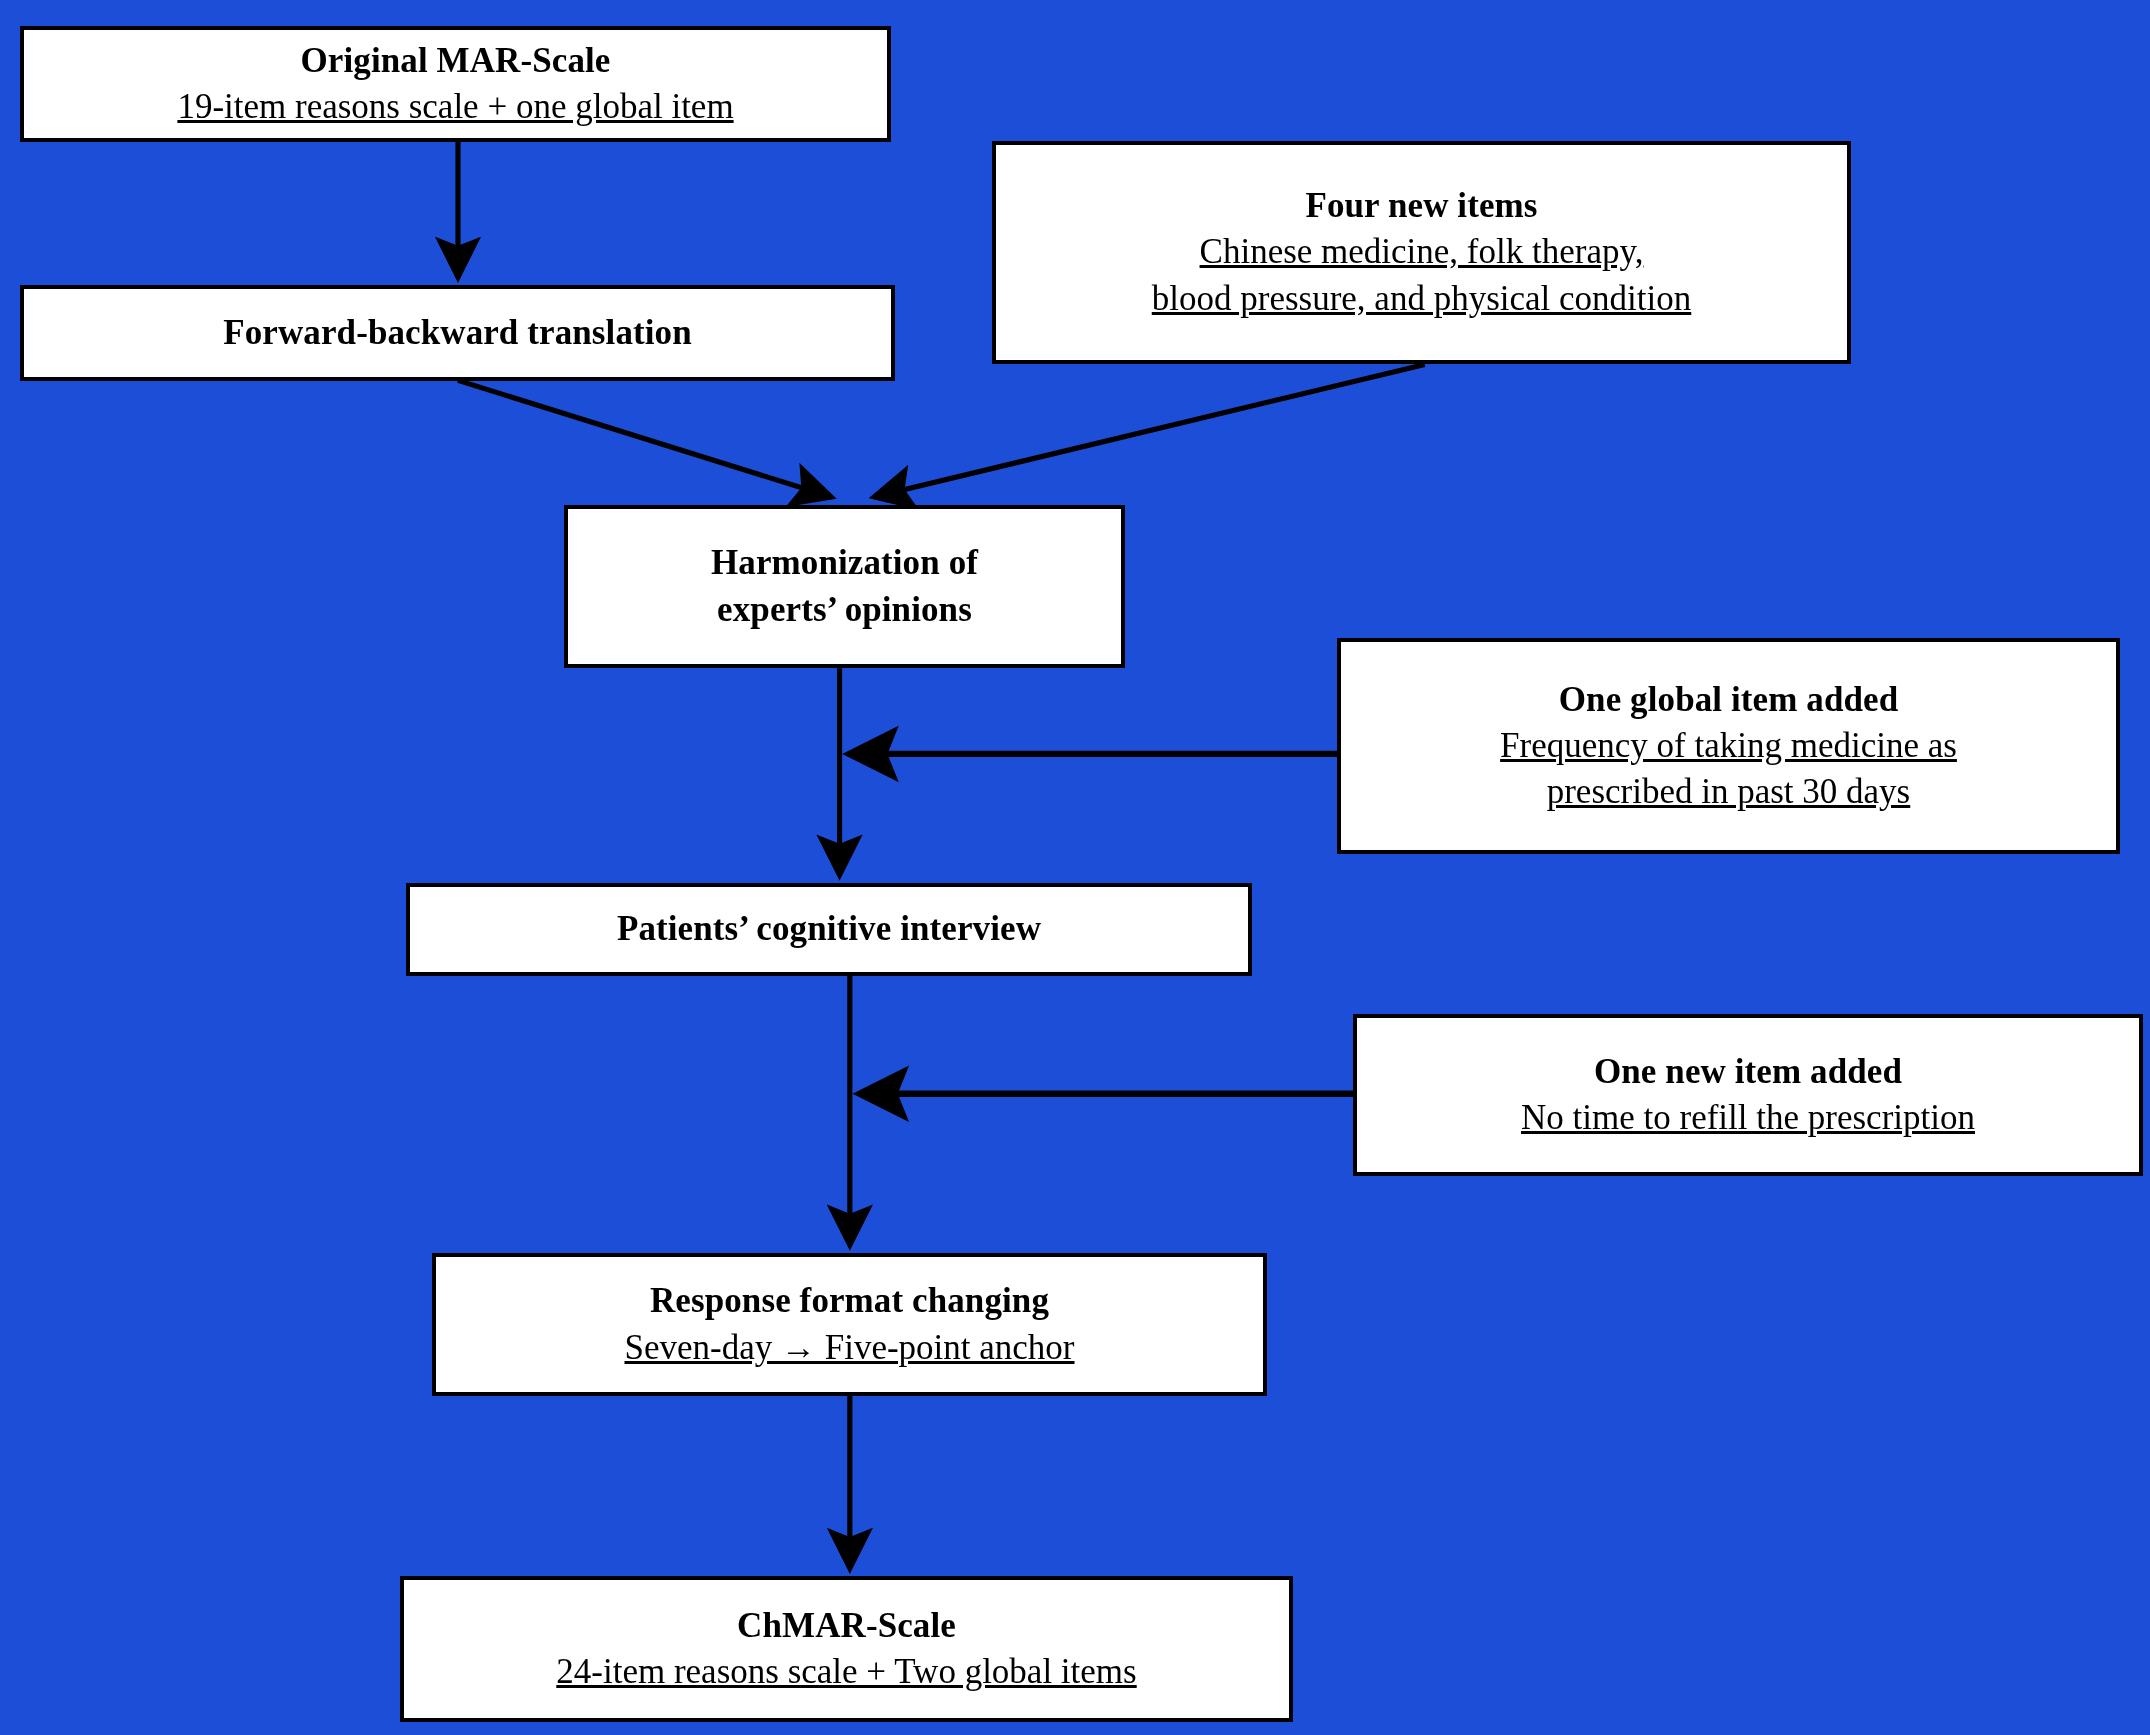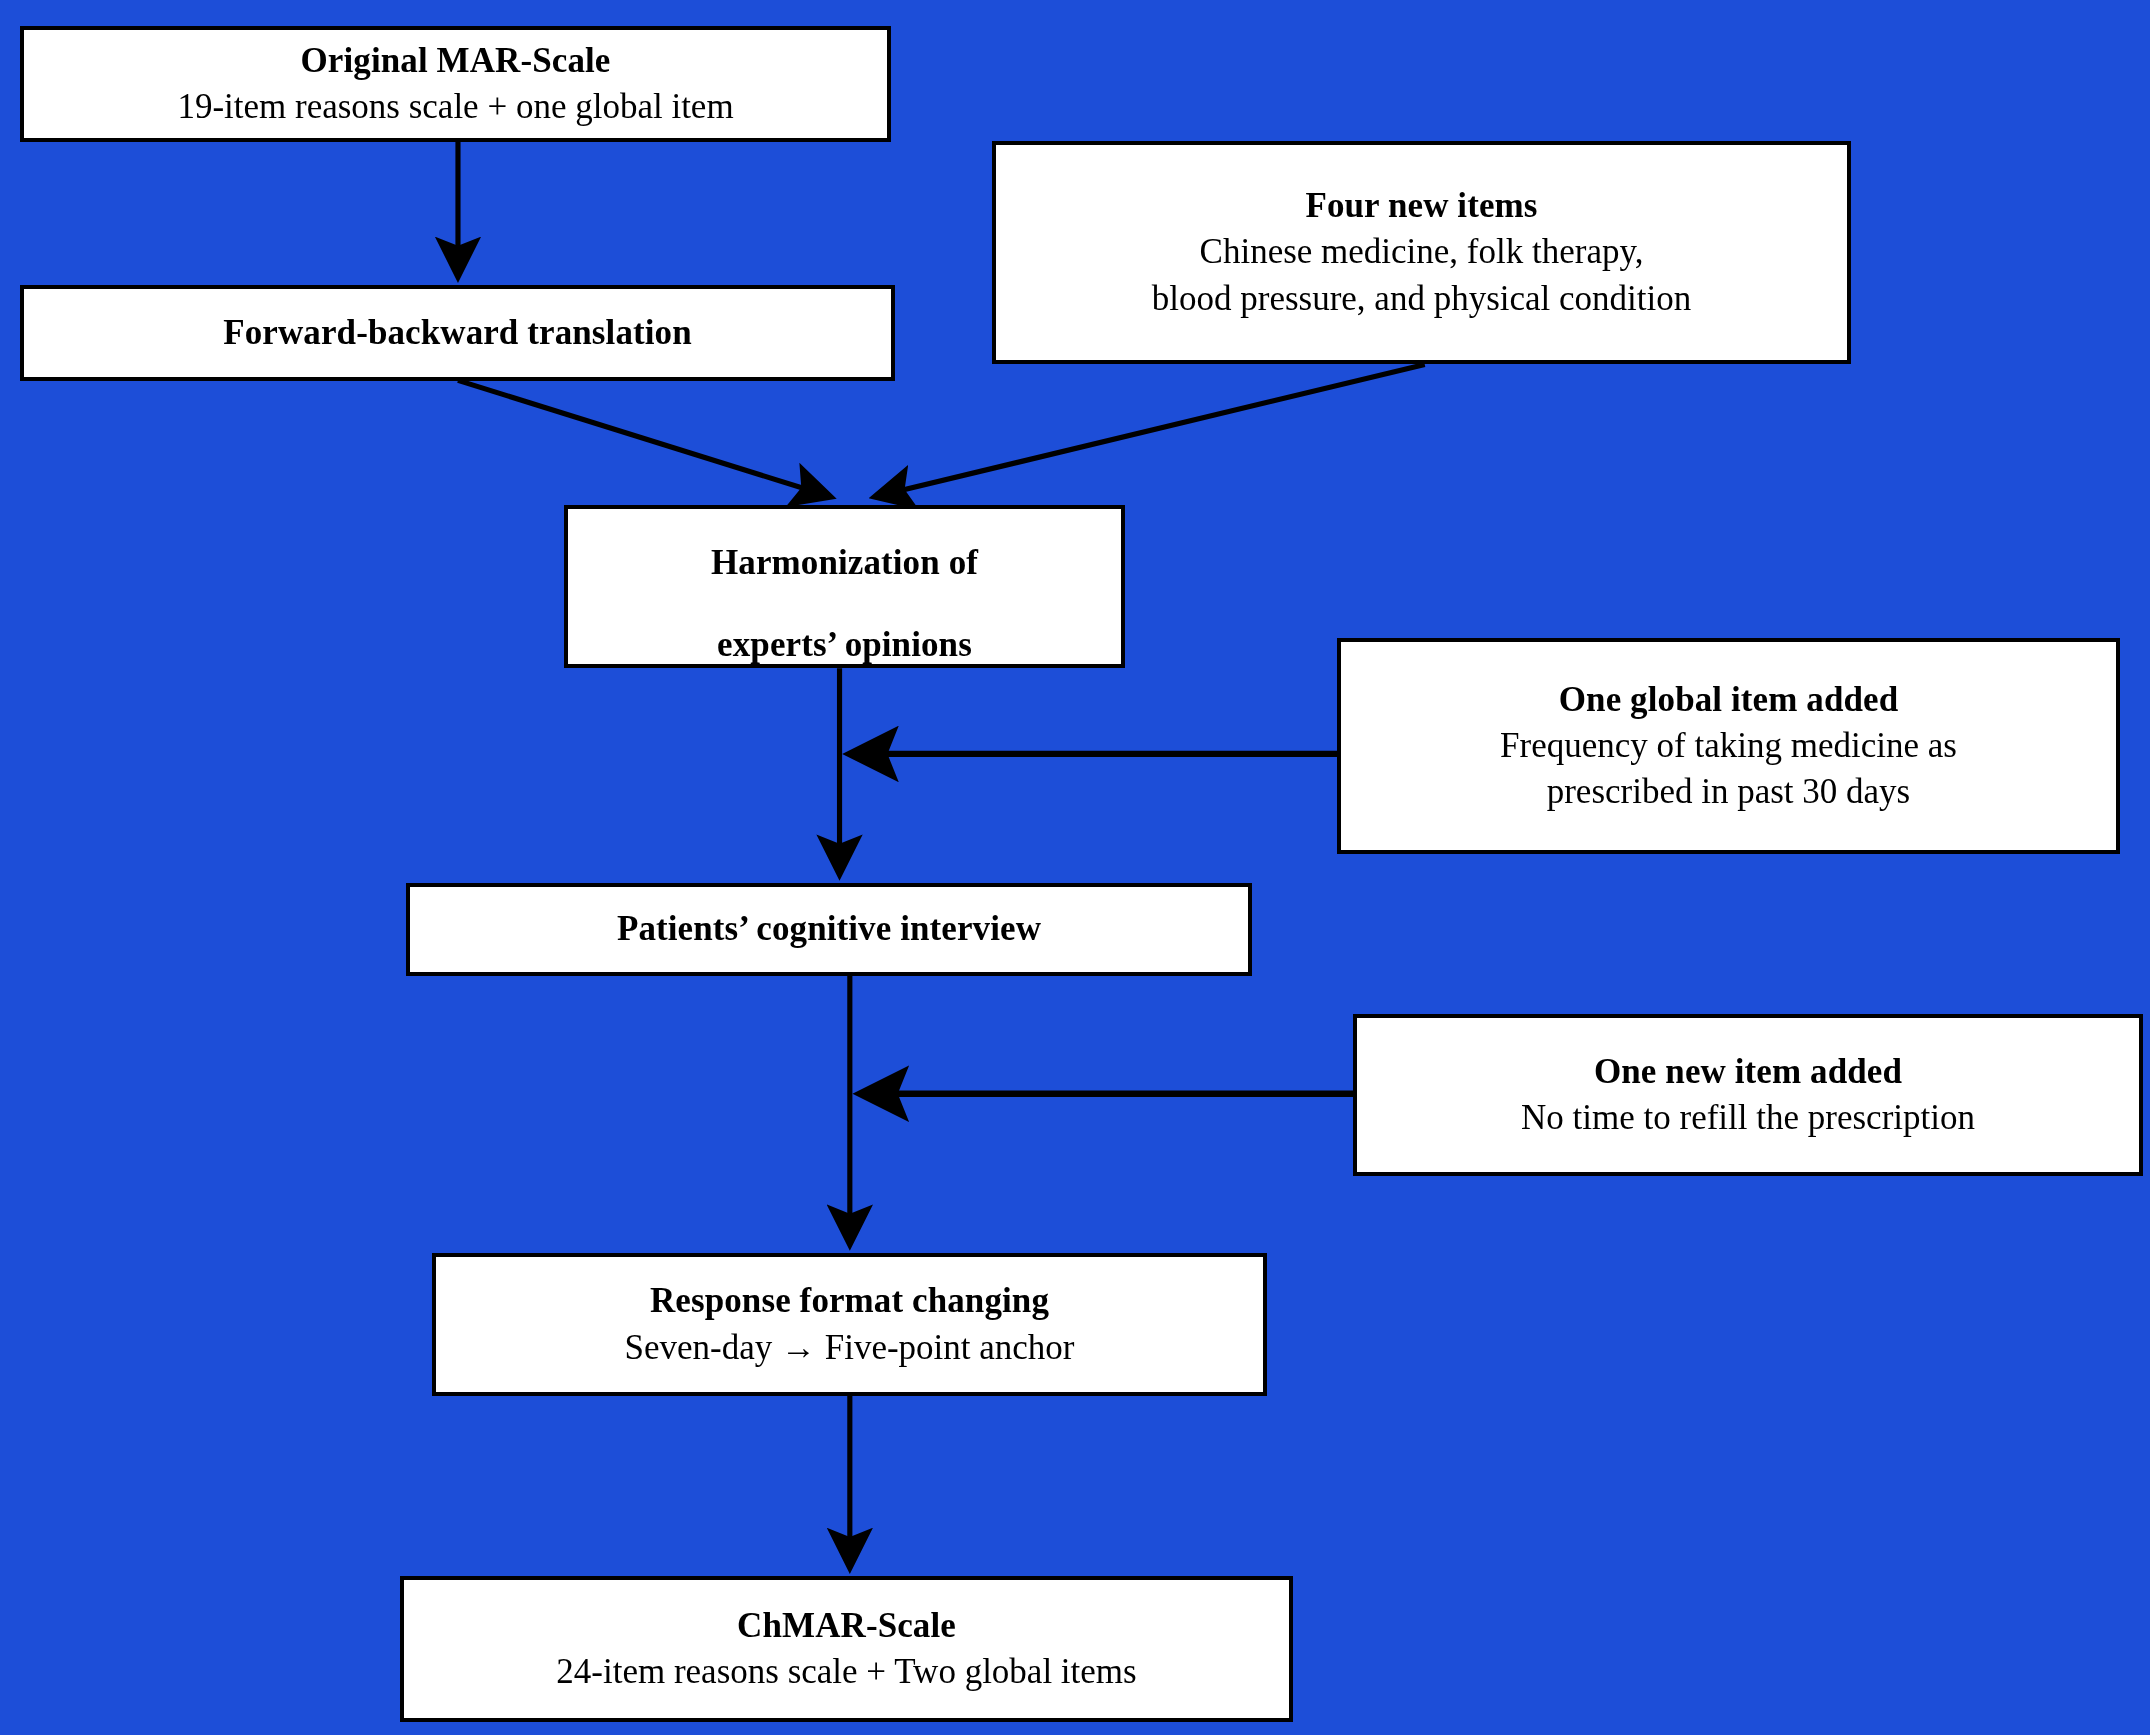--- a/index.html
+++ b/index.html
@@ -31,38 +31,39 @@
   }
   .node .title {
     font-weight: bold;
     font-size: 35px;
     letter-spacing: 0.1px;
     white-space: nowrap;
   }
   .node .sub {
     font-weight: normal;
     font-size: 35px;
+    text-decoration: underline;
   }
   .node .sub .l {
     display: block;
     white-space: nowrap;
   }
   
   #node-original-mar-scale   { left: 20px;   top: 26px;   width: 871px; height: 116px; }
   #node-forward-backward     { left: 20px;   top: 285px;  width: 875px; height: 96px; }
   #node-four-new-items       { left: 992px; top: 141px;  width: 859px; height: 223px; }
   #node-harmonization        { left: 564px;  top: 505px;  width: 561px;  height: 163px; }
   #node-one-global-item      { left: 1337px; top: 638px; width: 783px; height: 216px; }
   #node-cognitive-interview  { left: 406px;  top: 883px; width: 846px; height: 93px; }
   #node-one-new-item         { left: 1353px; top: 1014px; width: 790px; height: 162px; }
   #node-response-format      { left: 432px;  top: 1253px; width: 835px; height: 143px; }
   #node-chmar-scale          { left: 400px;  top: 1576px; width: 893px; height: 146px; }
 
   #node-harmonization .title { white-space: normal; }
-  #node-harmonization .title .l { display: block; margin-top: 35px; }
+  #node-harmonization .title .l { display: block; }
 
   svg.edges {
     position: absolute;
     left: 0;
     top: 0;
     width: 2151px;
     height: 1735px;
     pointer-events: none;
   }
 </style>

